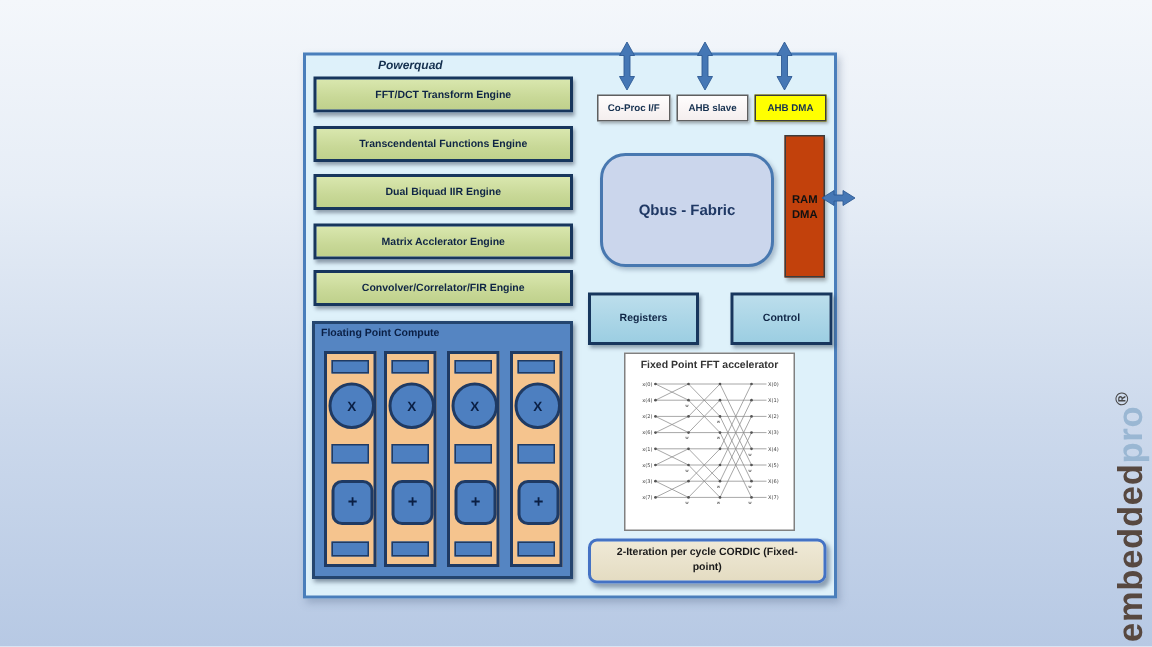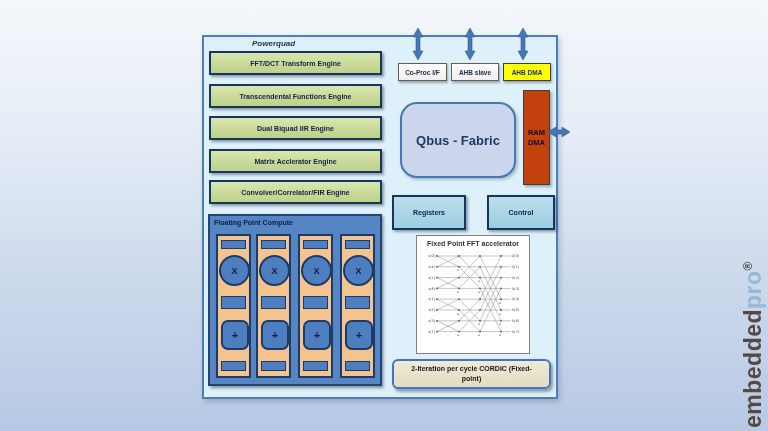--- a/index.html
+++ b/index.html
@@ -34,21 +34,21 @@
     font-size:11px;font-weight:bold;color:#0a1f44;}
   
   .port{position:absolute;top:26px;height:16px;display:flex;align-items:center;justify-content:center;
     font-size:6.5px;font-weight:bold;color:#15304f;text-align:center;
     background:linear-gradient(180deg,#fffdfd,#f4eeee);border:1.5px solid #5f5f5f;
     box-shadow:1px 1.5px 2px rgba(60,60,60,.4);}
   .port.yellow{background:#ffff00;border-color:#3c3c3c;}
   
   .qbus{position:absolute;left:196px;top:65px;width:112px;height:72px;border-radius:17px;
     background:#cbd6ec;border:2.5px solid #4878b0;box-shadow:1.5px 2px 3px rgba(70,90,120,.35);
-    display:flex;align-items:center;justify-content:center;font-size:13px;font-weight:600;color:#1f3864;}
+    display:flex;align-items:center;justify-content:center;font-size:10px;font-weight:600;color:#1f3864;}
   
   .ramdma{position:absolute;left:319px;top:53px;width:25px;height:93px;
     background:#c2410c;border:1.5px solid #3c3c3c;box-shadow:1.5px 2px 2.5px rgba(60,60,60,.4);
     display:flex;flex-direction:column;align-items:center;justify-content:center;
     font-size:7.5px;font-weight:bold;color:#111;line-height:1.3;}
   
   .cyanbox{position:absolute;top:158px;height:31px;
     background:linear-gradient(180deg,#bcdeec,#9ccee2);border:2px solid #17365d;
     box-shadow:1.5px 2px 2.5px rgba(40,60,80,.45);
     display:flex;align-items:center;justify-content:center;font-size:7px;font-weight:bold;color:#0f2545;}

